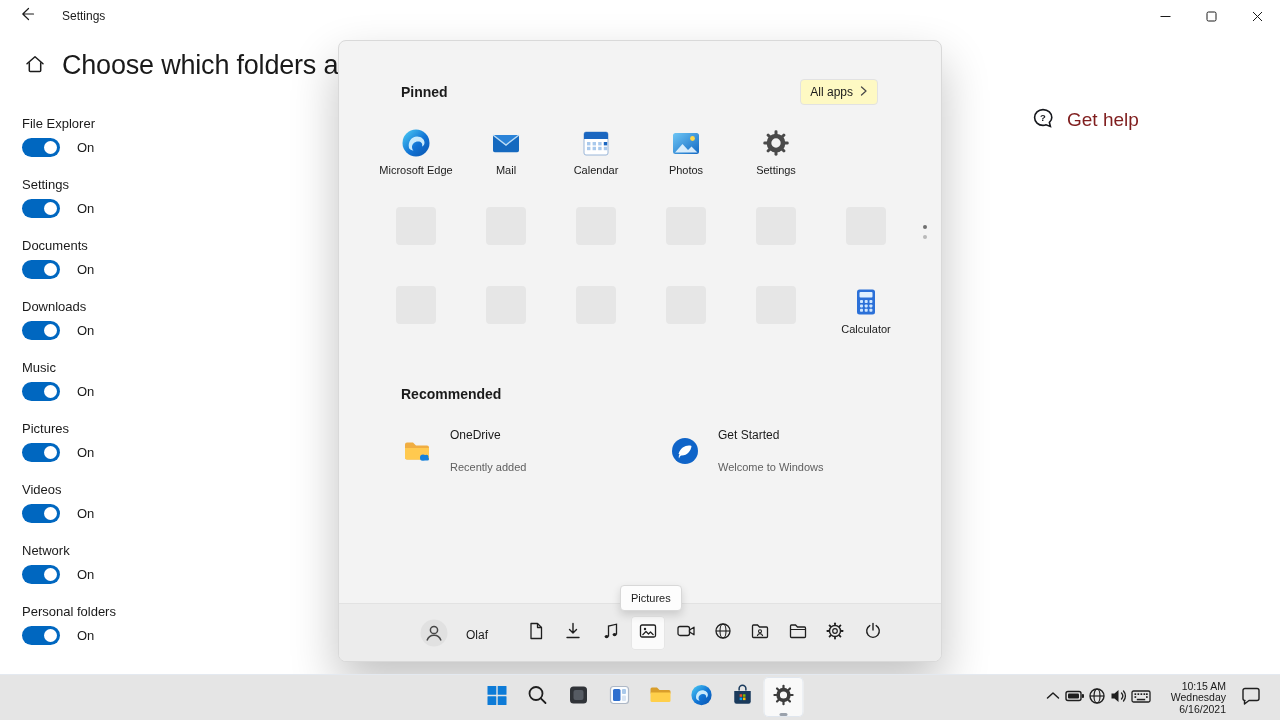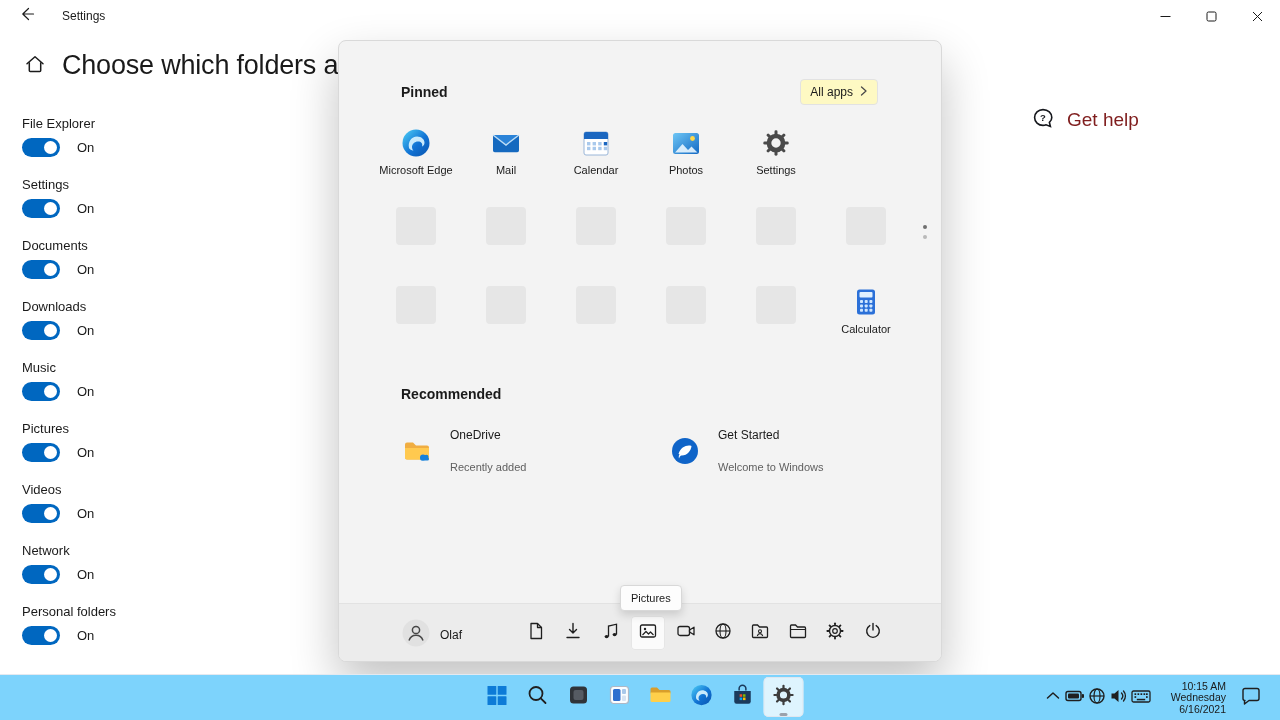--- a/index.html
+++ b/index.html
@@ -46,30 +46,30 @@
   .page-dots{position:absolute;left:584px;top:184px;display:flex;flex-direction:column;gap:6px;align-items:center}
   .page-dots i{width:4px;height:4px;border-radius:50%}
   .dot-a{background:#6f6f6f}.dot-b{background:#b9b9b9}
   .rec-header{position:absolute;left:62px;top:344px}
   .rec-grid{position:absolute;left:64px;top:387px;display:grid;grid-template-columns:268px 268px}
   .rec-item{display:flex;align-items:center;gap:19px;text-align:left}
   .rec-icon{width:28px;height:28px;display:flex;align-items:center;justify-content:center}
   .rec-title{display:block;font-size:12px;line-height:14px;color:#1b1b1b}
   .rec-sub{display:block;font-size:11px;line-height:13px;color:#5f5f5f;margin-top:19px}
   .sm-bottom{position:absolute;left:0;right:0;bottom:0;height:58px;background:#ececec;border-top:1px solid #e2e2e2}
-  .sm-user{position:absolute;left:63px;top:15px;display:flex;align-items:center;gap:10px}
+  .sm-user{position:absolute;left:81px;top:15px;display:flex;align-items:center;gap:18px}
   .sm-user-name{font-size:12px}
   .sm-shortcuts{position:absolute;left:180px;top:12px;display:flex;gap:3.4px}
   .sm-shortcut{width:34px;height:34px;border-radius:4px;display:flex;align-items:center;justify-content:center}
   .sm-shortcut.active{background:#fbfbfb;box-shadow:inset 0 0 0 1px #e6e6e6}
   .sm-tooltip{position:absolute;left:281px;top:544px;height:26px;padding:0 10px;background:#fdfdfd;border:1px solid #d8d8d8;
     border-radius:4px;font-size:11px;line-height:24px;color:#1b1b1b;box-shadow:0 4px 9px rgba(0,0,0,.14)}
 
   
-  .taskbar{position:absolute;left:0;top:674px;width:1280px;height:46px;background:#7dd3fc;border-top:1px solid #e4e9f0}
+  .taskbar{position:absolute;left:0;top:674px;width:1280px;height:46px;background:#e5e5e5;border-top:1px solid #e4e9f0}
   .tb-center{position:absolute;left:50%;top:2px;transform:translateX(-50%);display:flex;gap:1px}
   .tb-btn{width:40px;height:40px;border-radius:5px;display:flex;align-items:center;justify-content:center;position:relative}
   .tb-btn.active{background:rgba(255,255,255,.75);box-shadow:inset 0 0 0 1px #e0e6ee}
   .tb-btn.active::after{content:"";position:absolute;bottom:1px;left:50%;transform:translateX(-50%);width:8px;height:3px;border-radius:2px;background:#9aa1ab}
   .tb-tray{position:absolute;right:12px;top:0;height:46px;display:flex;align-items:center}
   .tray-btn{width:22px;height:40px;display:flex;align-items:center;justify-content:center}
   .tray-clock{width:82px;padding-right:8px;text-align:right;font-size:10.5px;line-height:11.5px}
   .tray-clock span{display:block}
   .tray-chat{width:34px;height:40px;display:flex;align-items:center;justify-content:center}
 </style>

